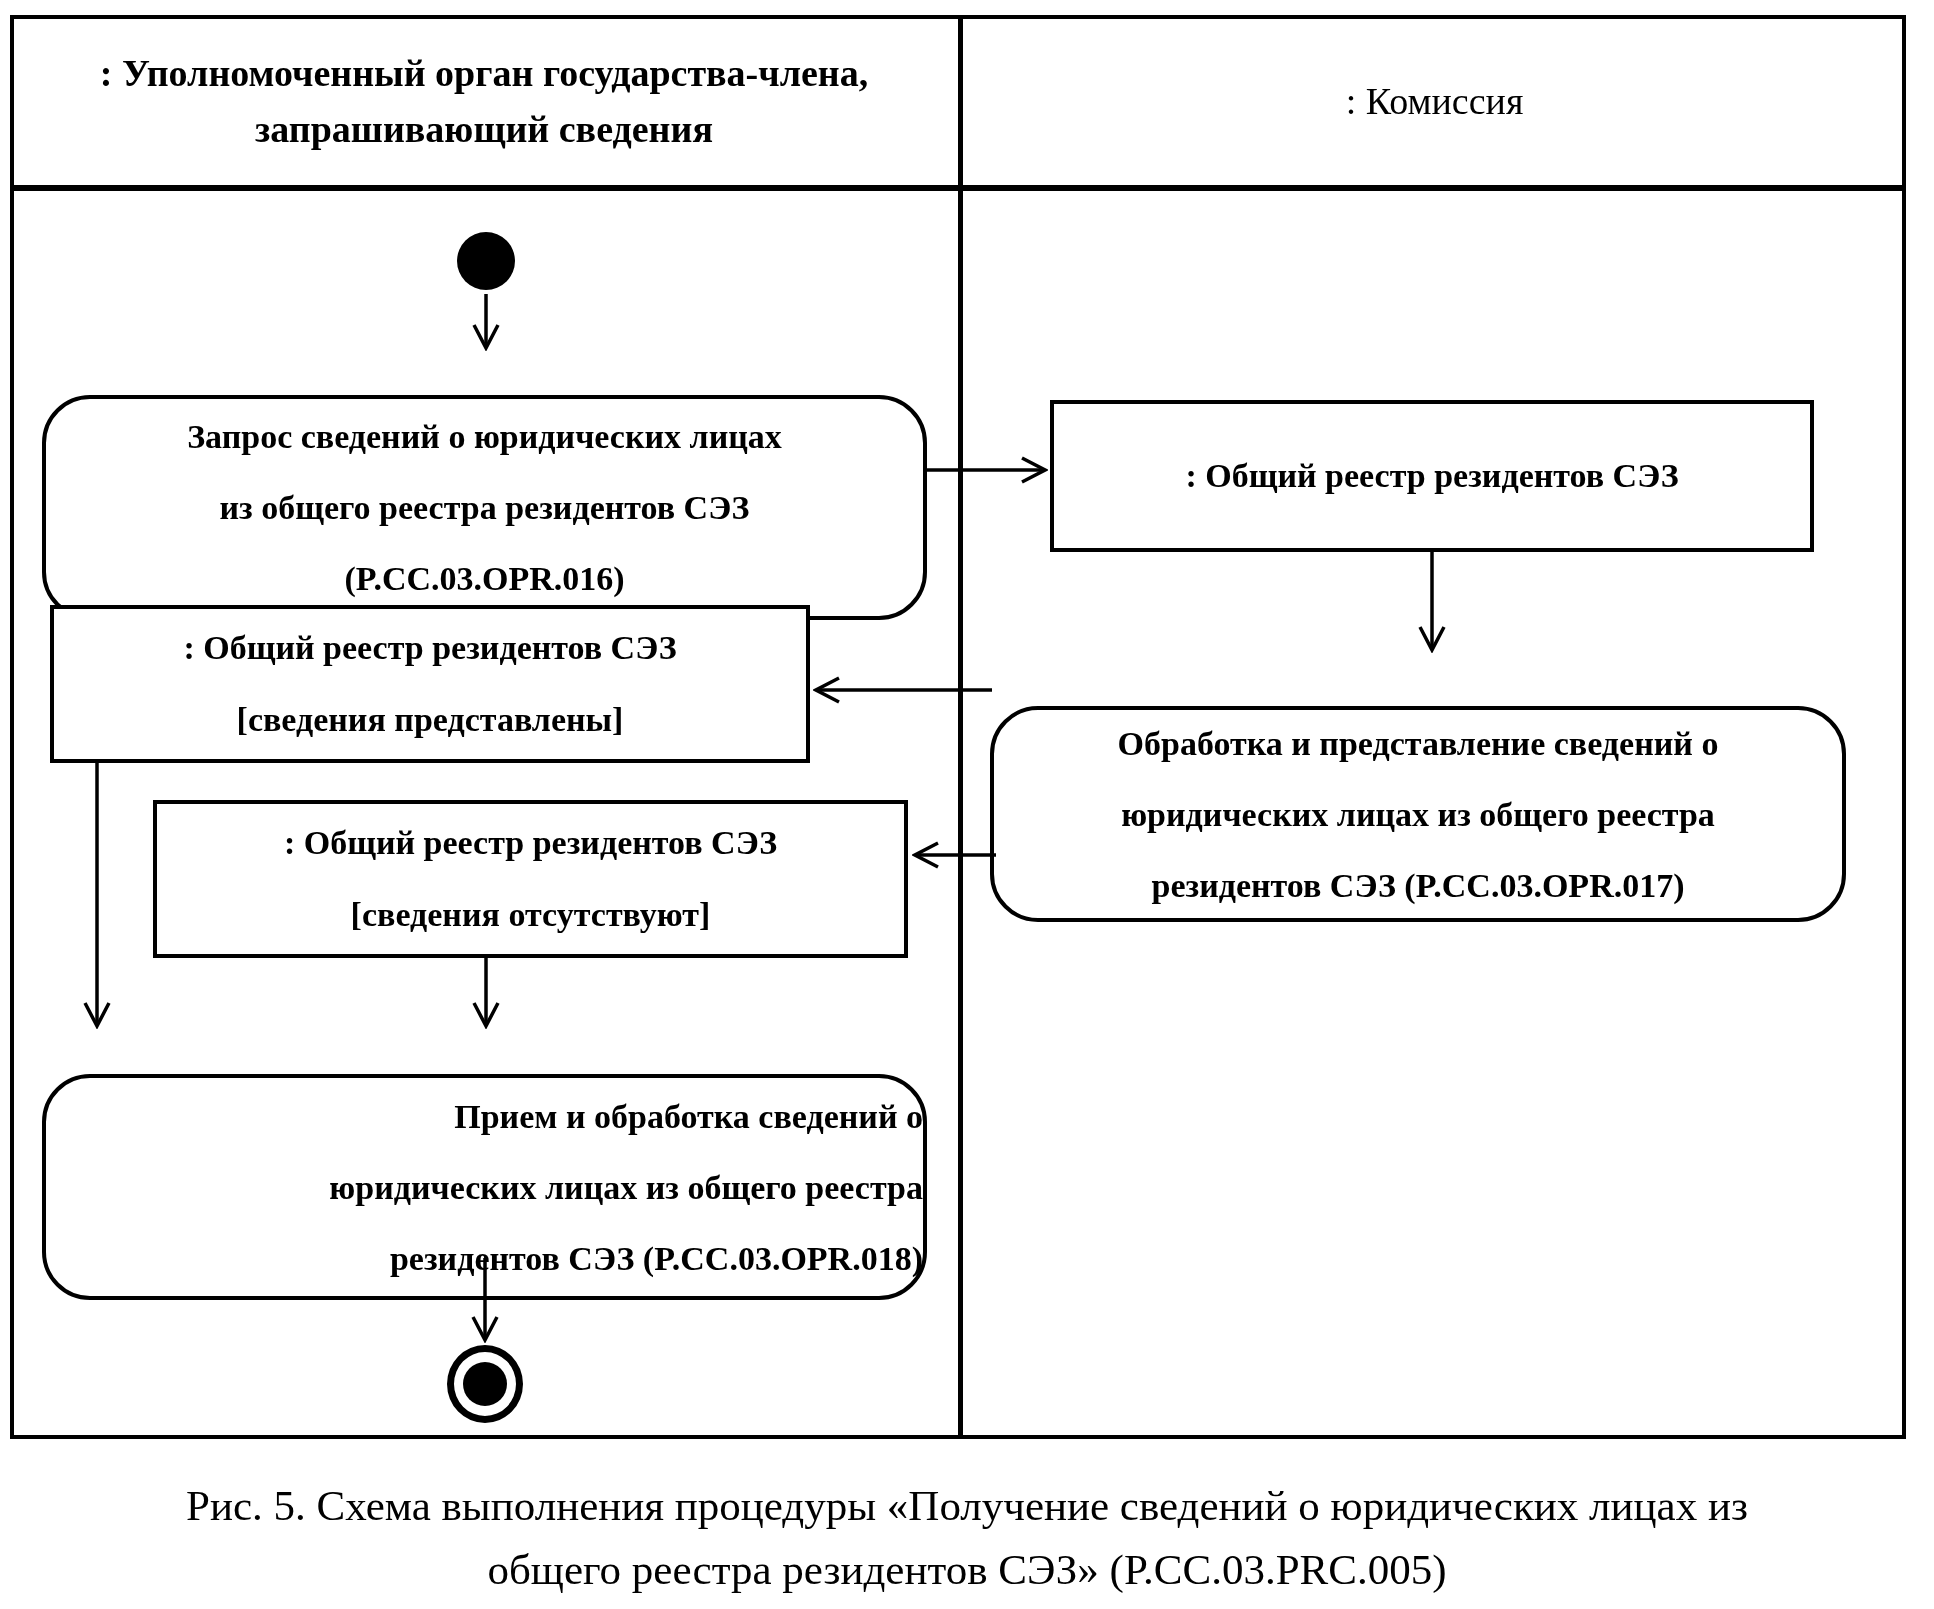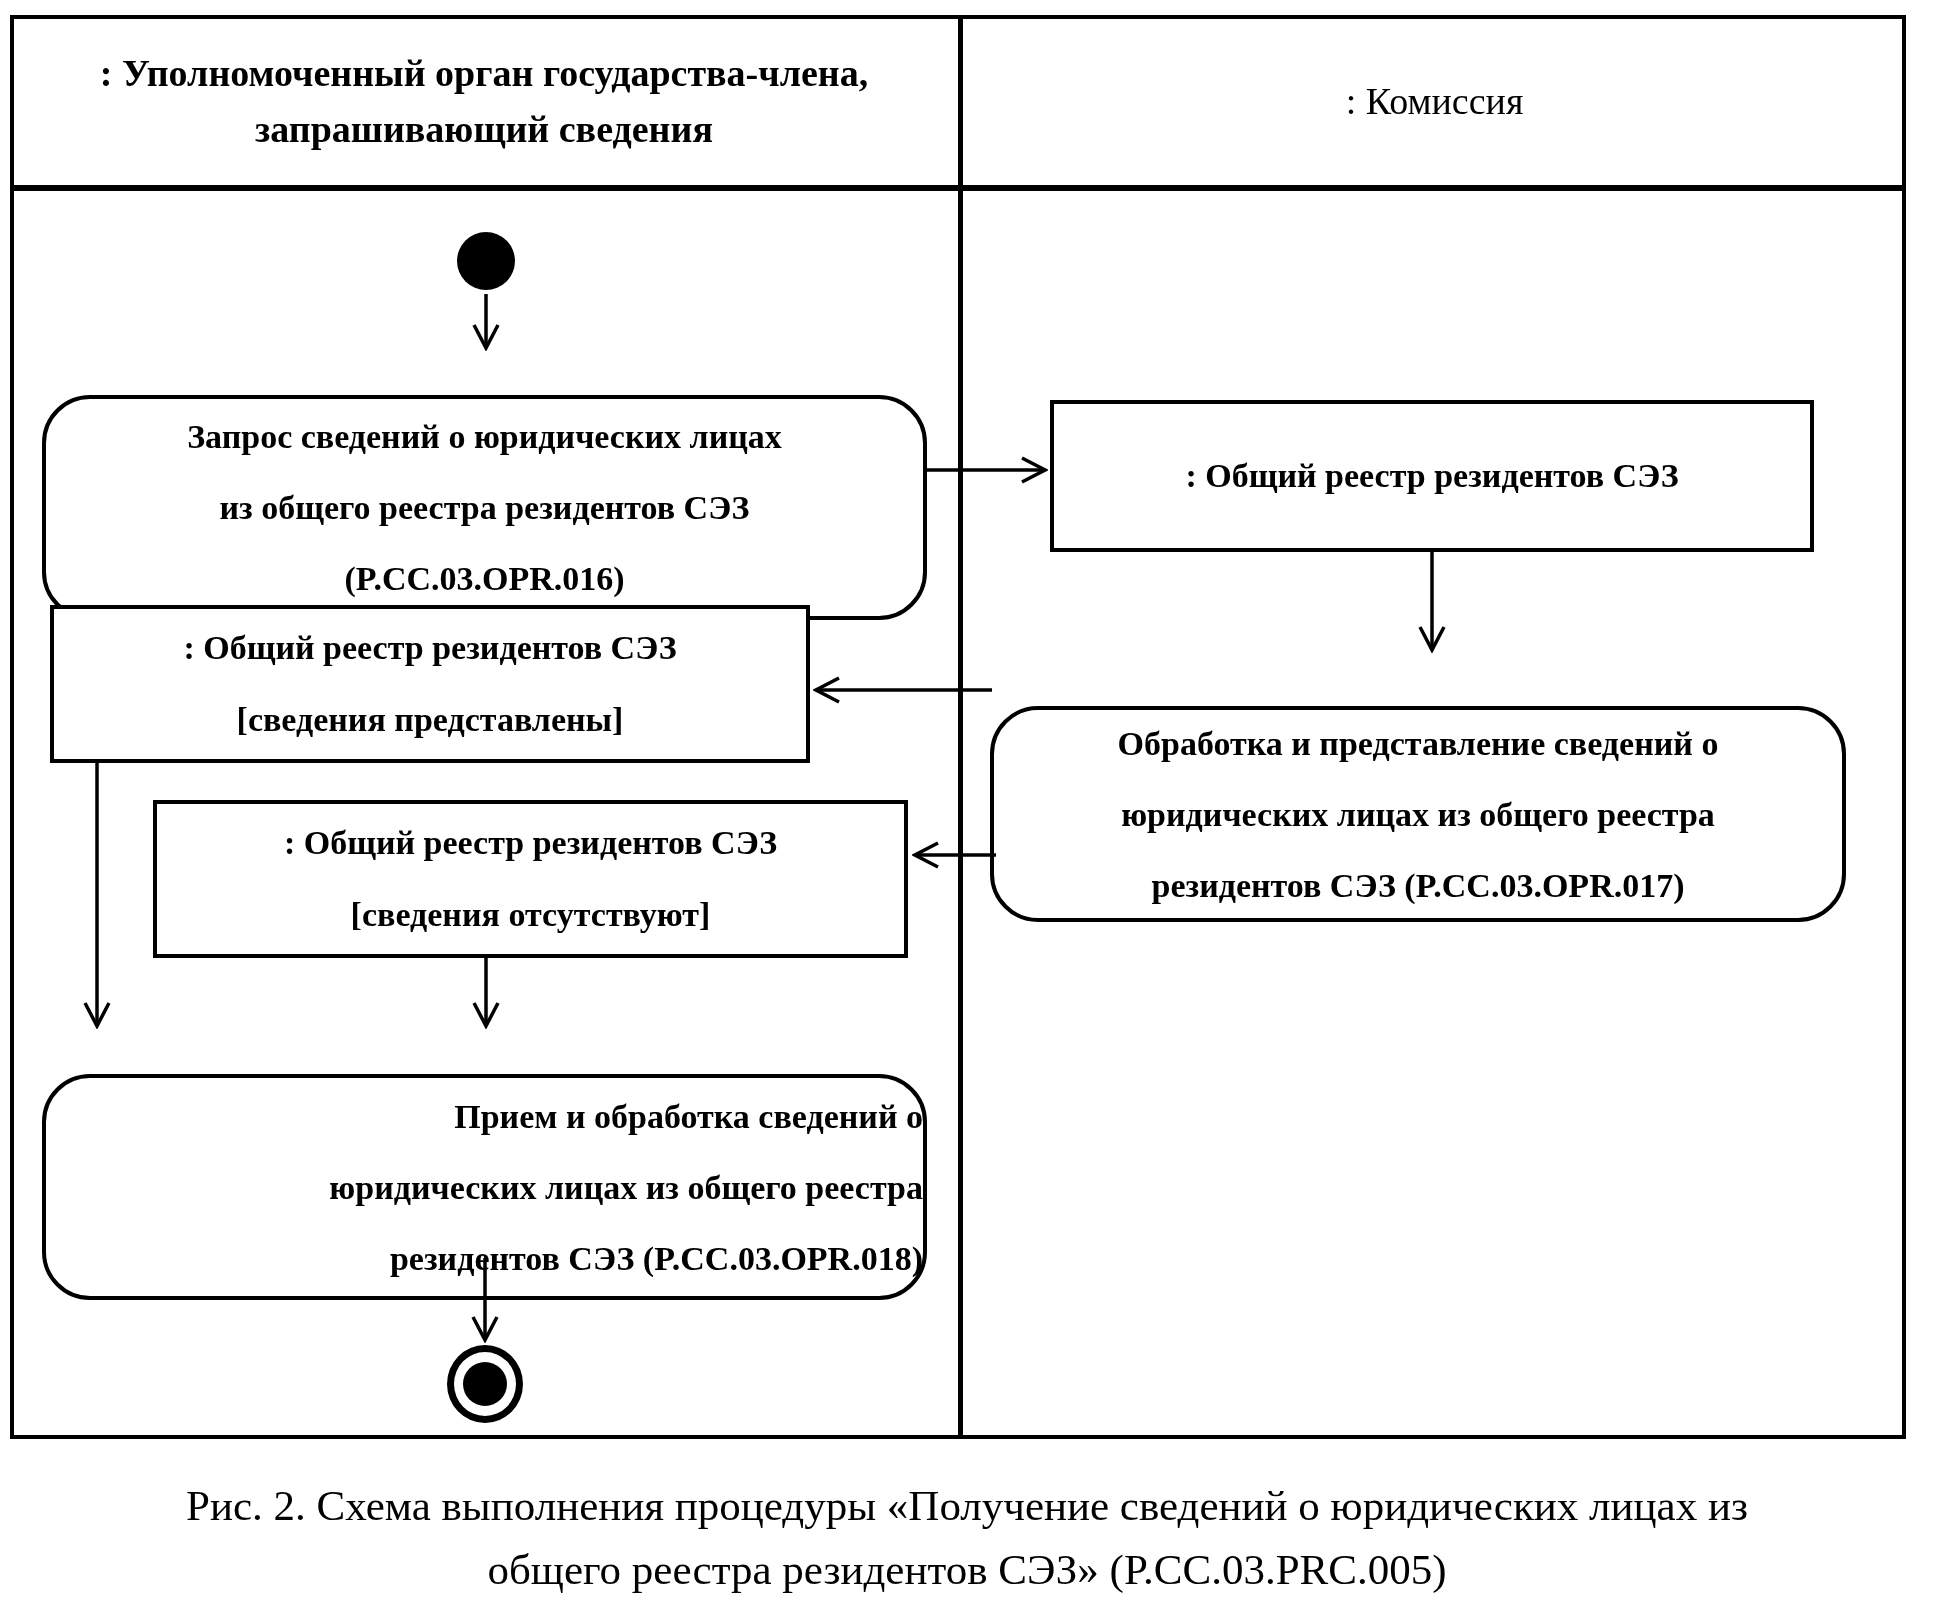--- a/index.html
+++ b/index.html
@@ -149,17 +149,17 @@
     <path d="M927,470 L1045,470" marker-end="url(#chevron)"></path>
     <path d="M1432,552 L1432,650" marker-end="url(#chevron)"></path>
     <path d="M992,690 L816,690" marker-end="url(#chevron)"></path>
     <path d="M996,855 L915,855" marker-end="url(#chevron)"></path>
     <path d="M97,763 L97,1026" marker-end="url(#chevron)"></path>
     <path d="M486,958 L486,1026" marker-end="url(#chevron)"></path>
     <path d="M485,1258 L485,1340" marker-end="url(#chevron)"></path>
   </svg>
 
   <div class="caption">
-    <div>Рис. 2. Схема выполнения процедуры «Получение сведений о юридических лицах из</div>
+    <div>Рис. 5. Схема выполнения процедуры «Получение сведений о юридических лицах из</div>
     <div>общего реестра резидентов СЭЗ» (P.CC.03.PRC.005)</div>
   </div>
 
 </div>
 
 </body></html>

